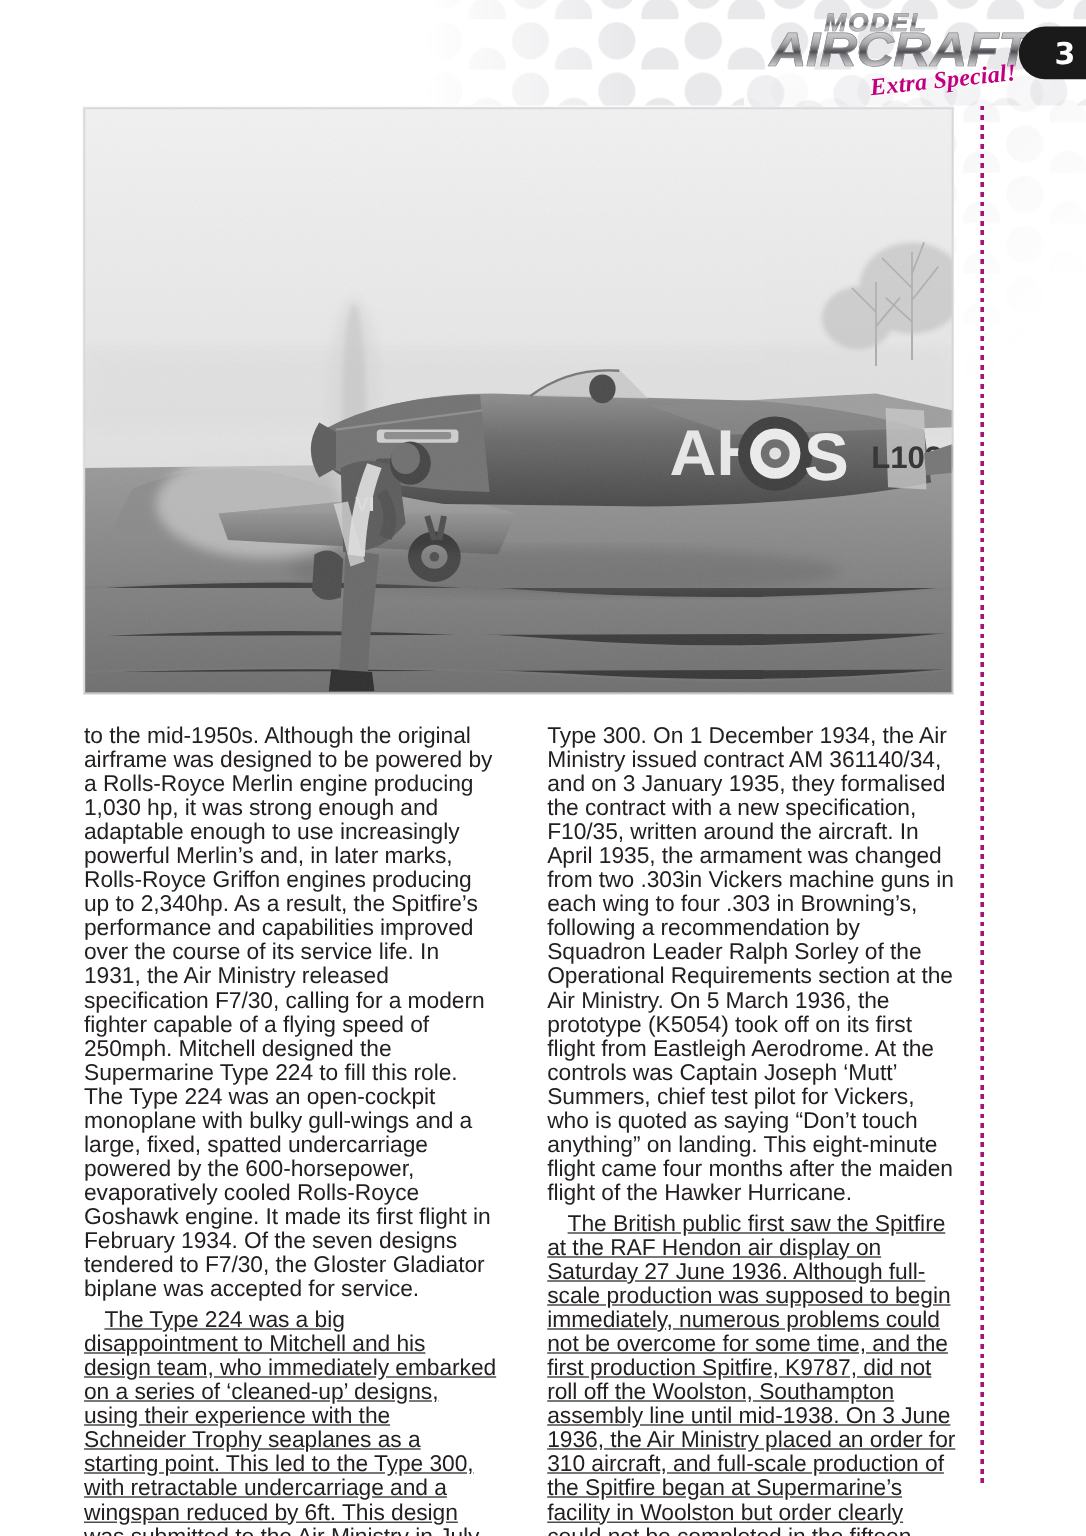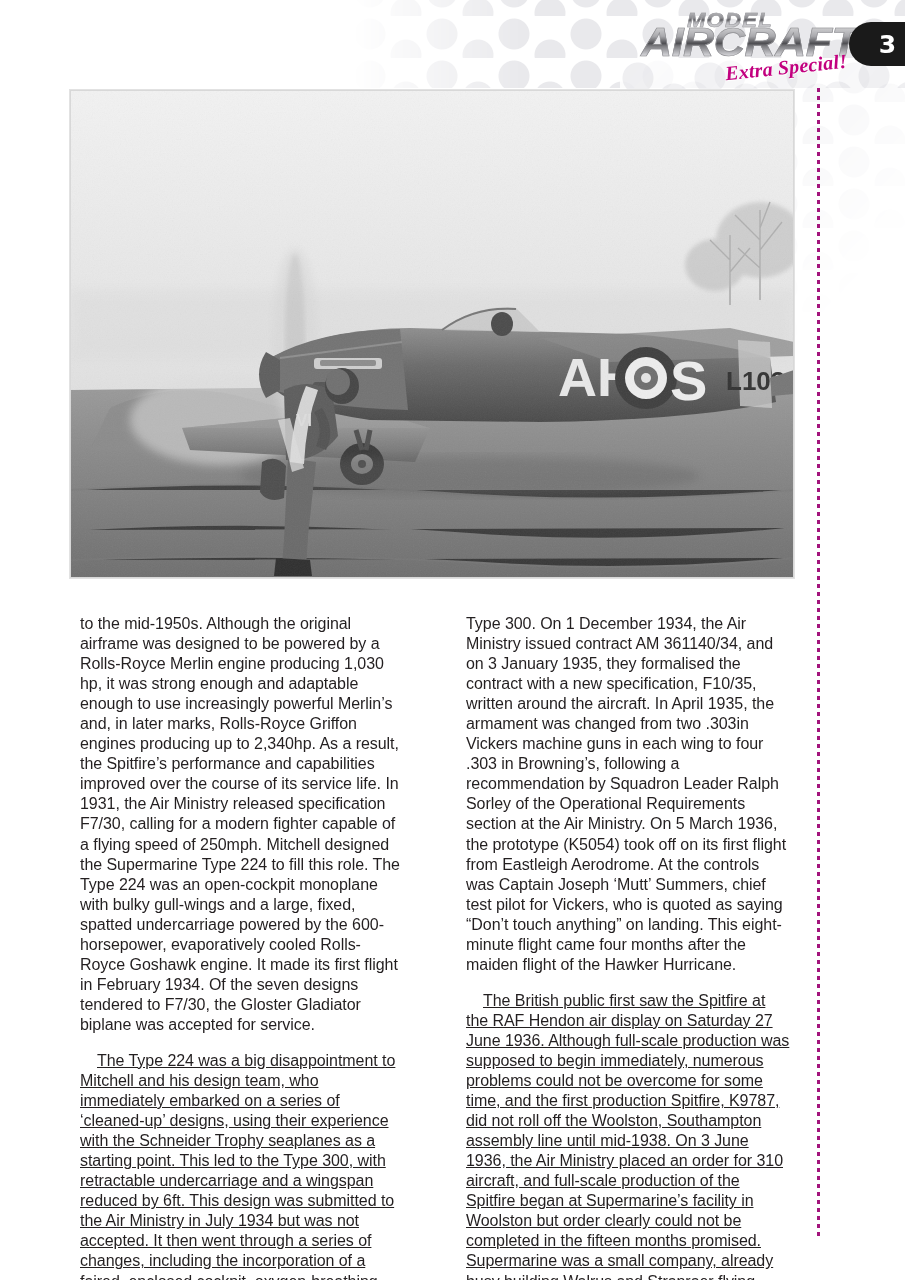--- a/index.html
+++ b/index.html
@@ -96,23 +96,23 @@
   }
   #photo svg{display:block;width:100%;height:100%;}
 
   
   #columns{
     position:absolute;left:64px;top:598px;width:742px;height:640px;z-index:2;
     display:flex;justify-content:space-between;
   }
   .column{width:356px;}
   .column p{
-    margin:16px;
-    font-family:"Liberation Sans", sans-serif;
-    font-size:16px;
+    margin:6px;
+    font-family:"Liberation Sans", sans-serif;
+    font-size:19px;
     line-height:20.05px;
     color:#231f20;
     text-align:left;
     letter-spacing:-0.05px;
   }
   .column p.indent{text-indent:17px;text-decoration:underline;}
 </style>
 </head>
 <body>
 

